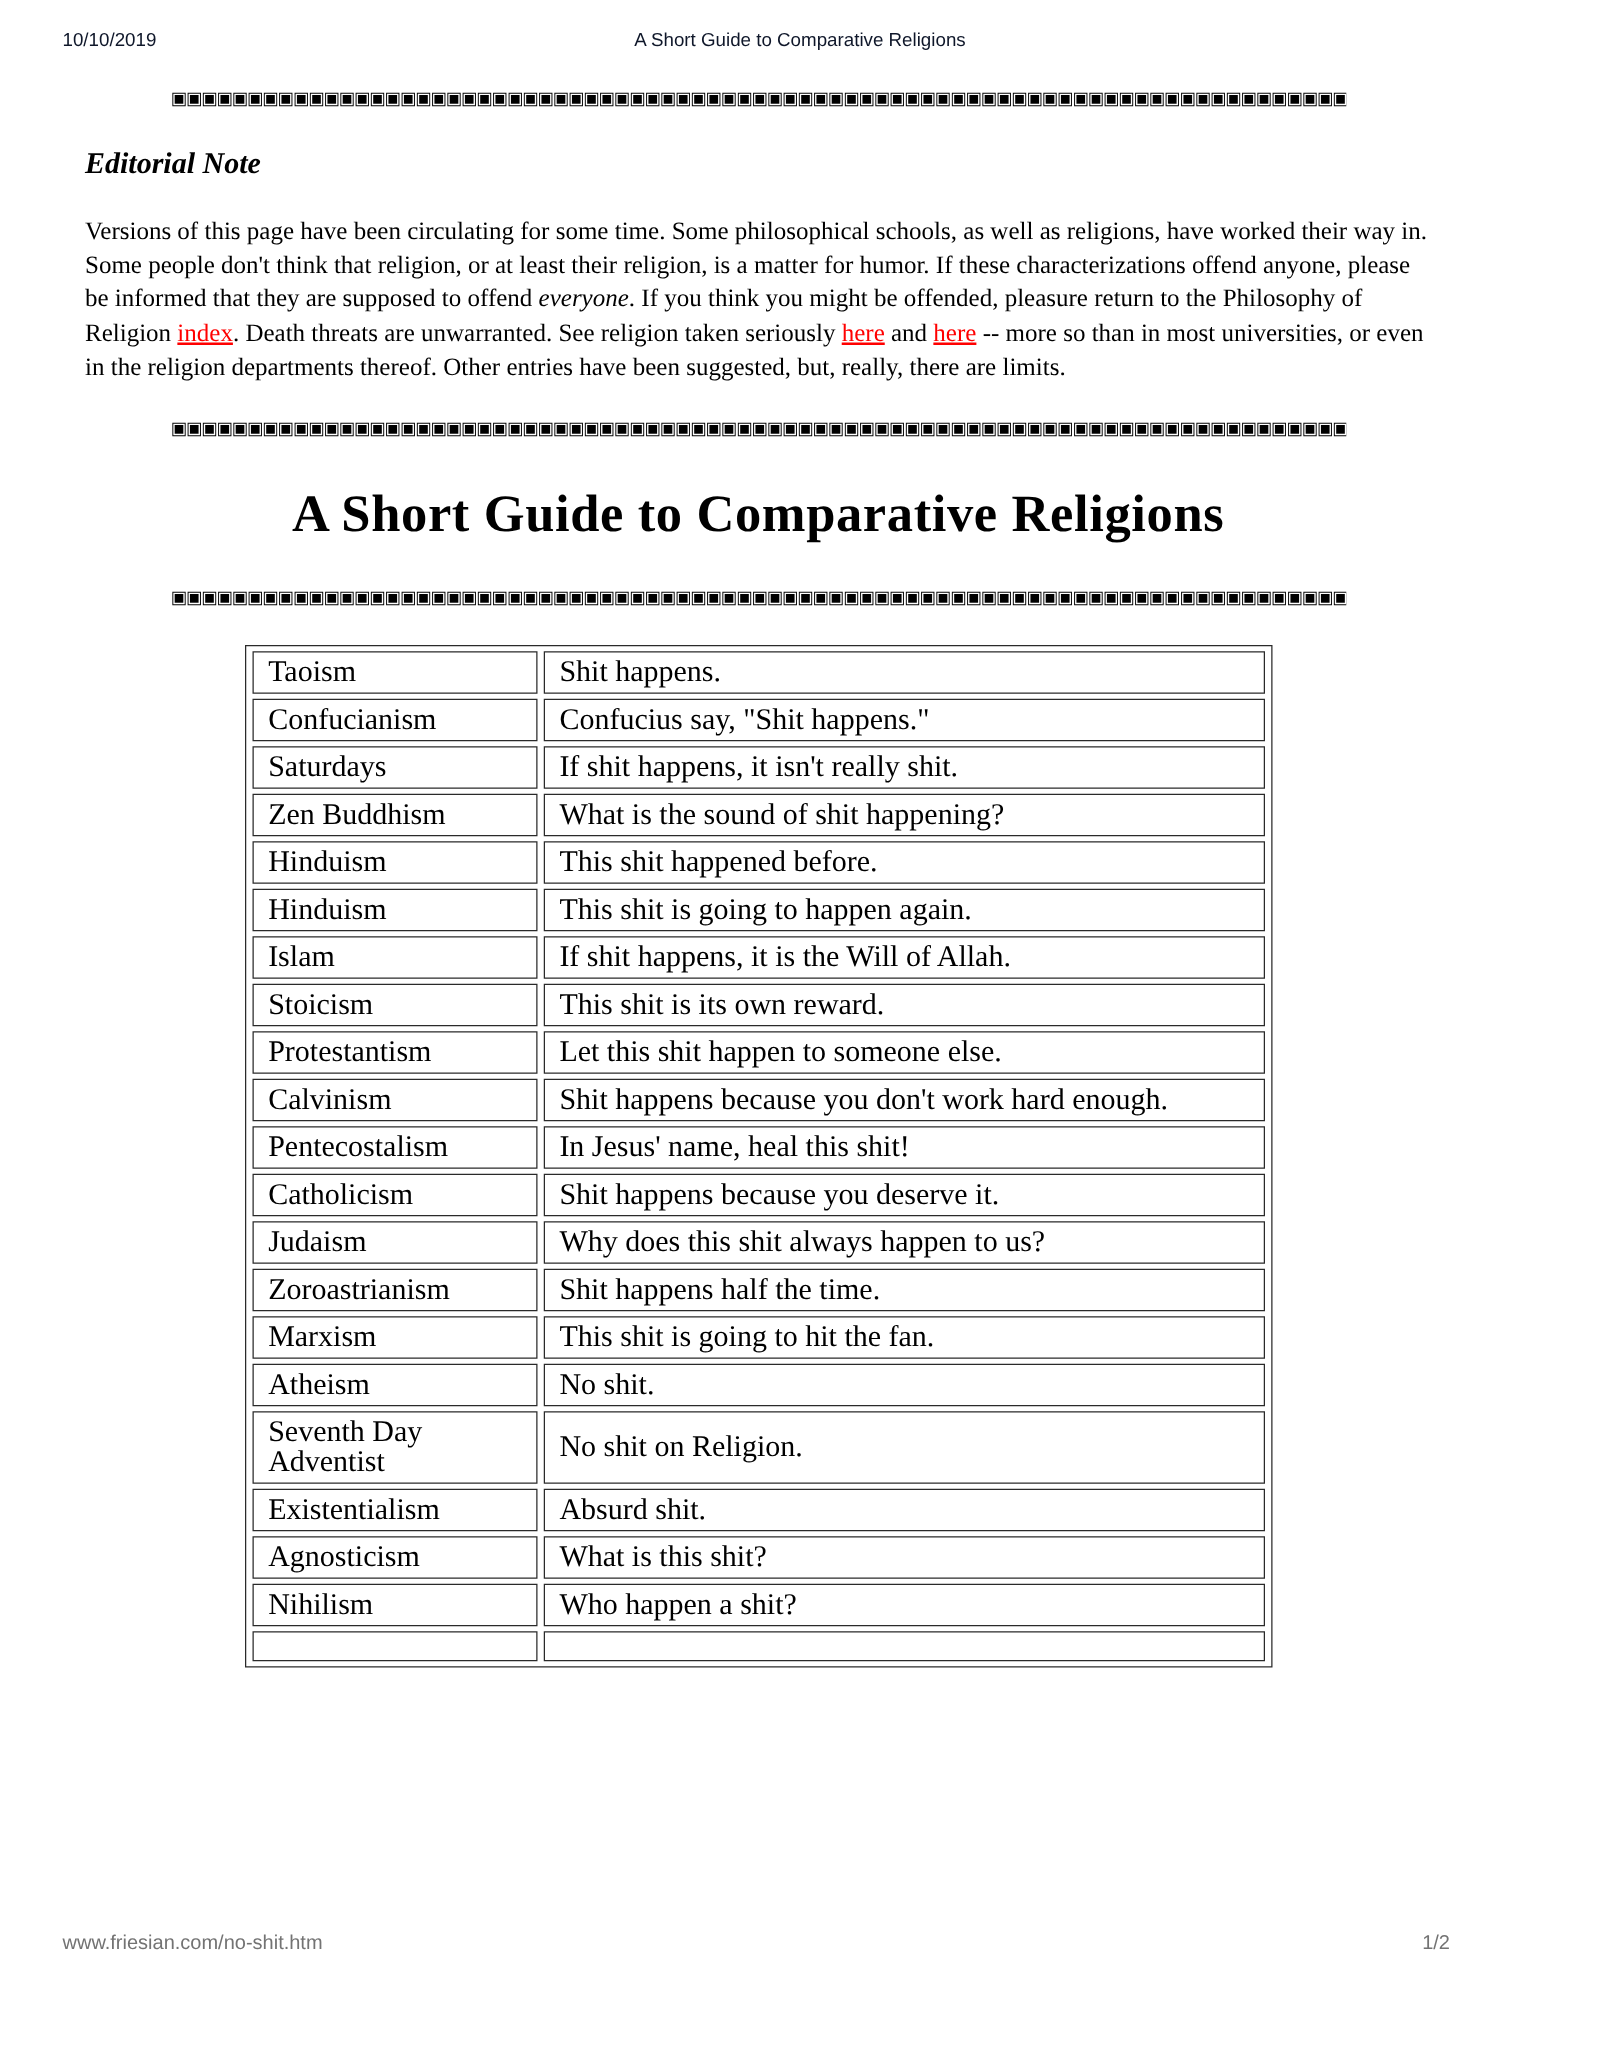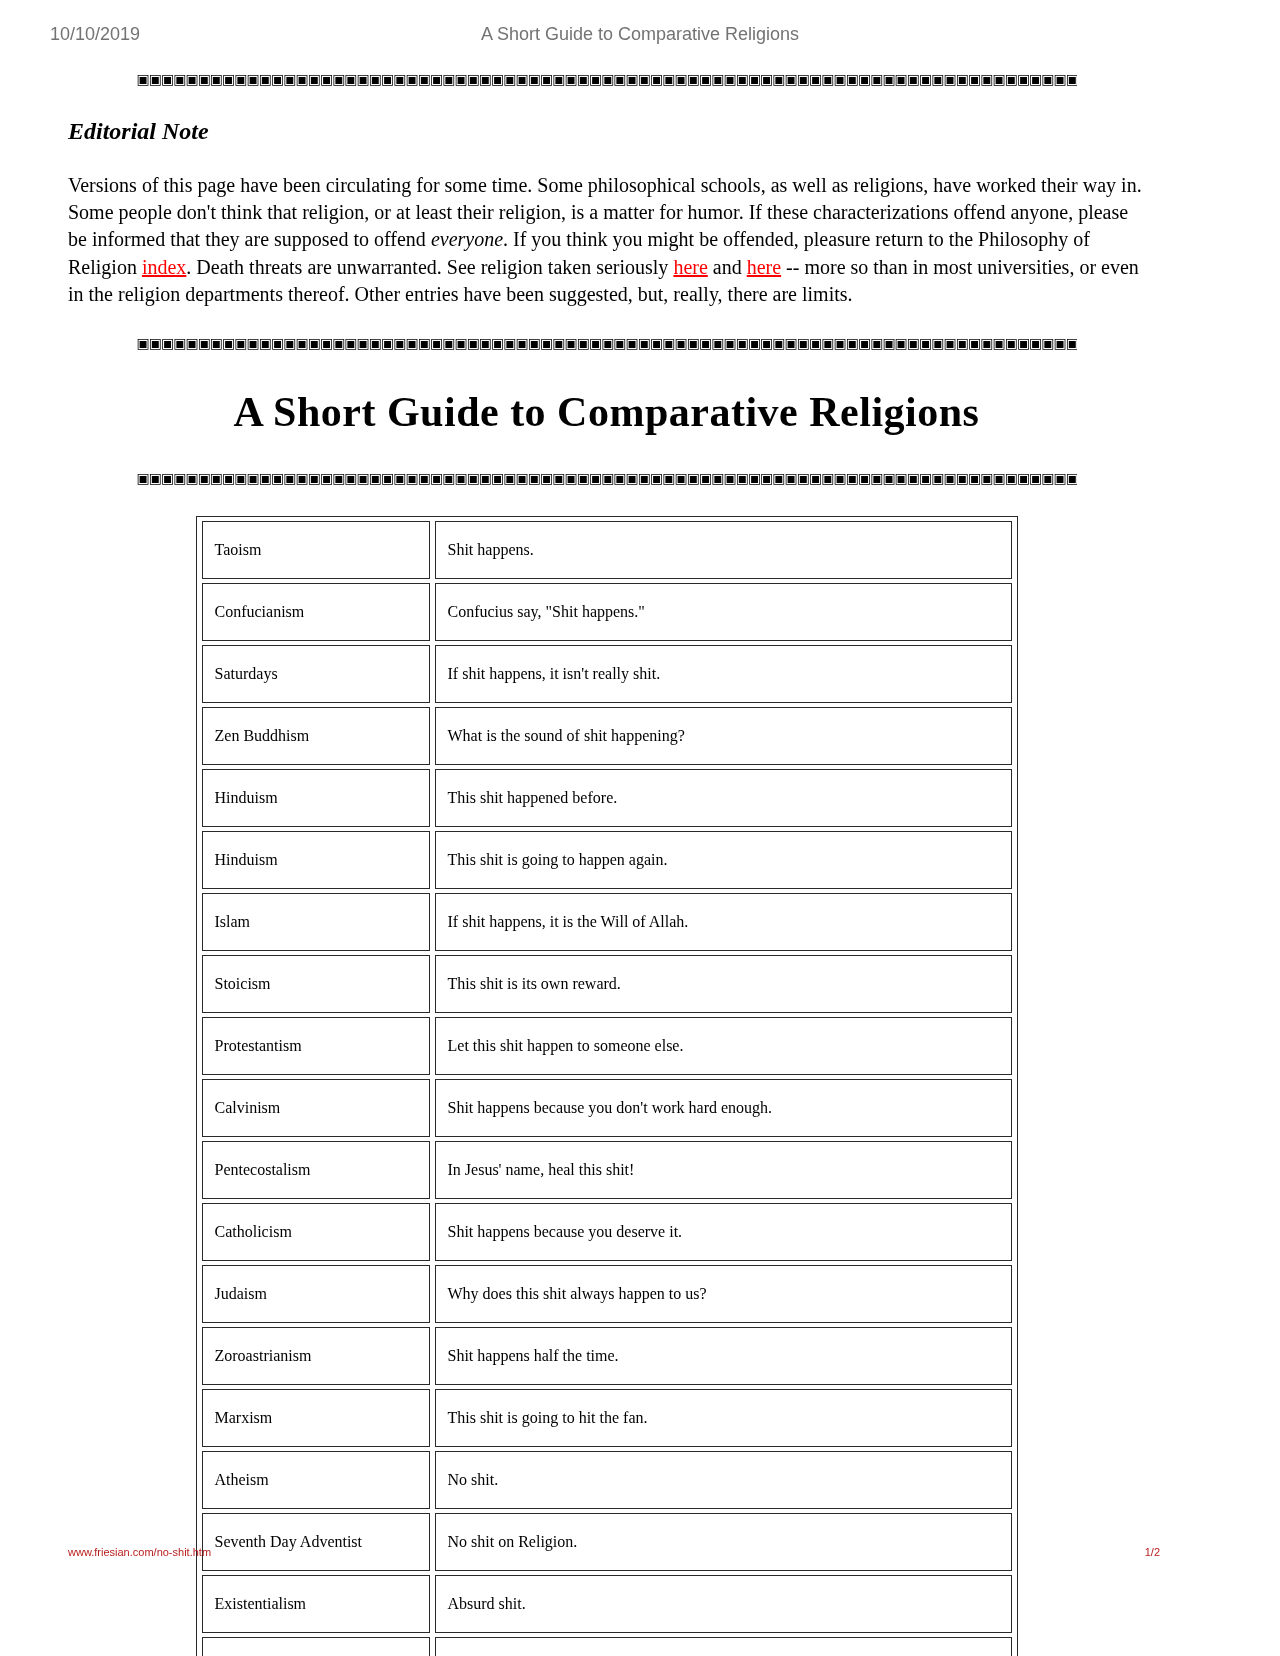--- a/index.html
+++ b/index.html
@@ -11,29 +11,29 @@
     font-family: "Liberation Serif", serif;
     color: #000000;
     overflow: hidden;
   }
   .page { position: absolute; inset: 0; background: #ffffff; }
 
   
   .print-header {
     position: absolute; top: 24px; left: 50px; right: 50px;
     font-family: "Liberation Sans", sans-serif;
-    font-size: 18px; color: #737373; height: 18px;
+    font-size: 15px; color: #0f172a; height: 18px;
   }
   .print-date { position: absolute; left: 0; top: 0; }
   .print-title { display: block; text-align: center; }
   .print-footer {
     position: absolute; top: 1546px; left: 50px; right: 120px;
     display: flex; justify-content: space-between;
     font-family: "Liberation Sans", sans-serif;
-    font-size: 11px; color: #b91c1c; margin-left: 18px;
+    font-size: 16px; color: #737373;
   }
 
   .content { position: absolute; top: 60px; left: 68px; width: 1077px; }
 
   
   .greek-border {
     width: 940px; height: 18px; margin: 0 auto;
     overflow: hidden; white-space: nowrap;
     font-family: "DejaVu Sans", sans-serif;
     font-size: 14px; line-height: 18px; letter-spacing: -1px;
@@ -62,22 +62,22 @@
 
   table.religions {
     width: 822px;
     margin: 29px auto 0 auto;
     border-collapse: separate;
     border-spacing: 5px 4px;
     border: 1px solid #2a2a2a;
   }
   table.religions td {
     border: 1px solid #2a2a2a;
-    padding: 16px 12px;
-    font-size: 16px;
+    padding: 4px 12px;
+    font-size: 24px;
     line-height: 24px;
     height: 24px;
     vertical-align: middle;
     background: #ffffff;
   }
   td.religion-cell { width: 228px; }
   td.description-cell { width: auto; }
 </style>
 </head>
 <body>

